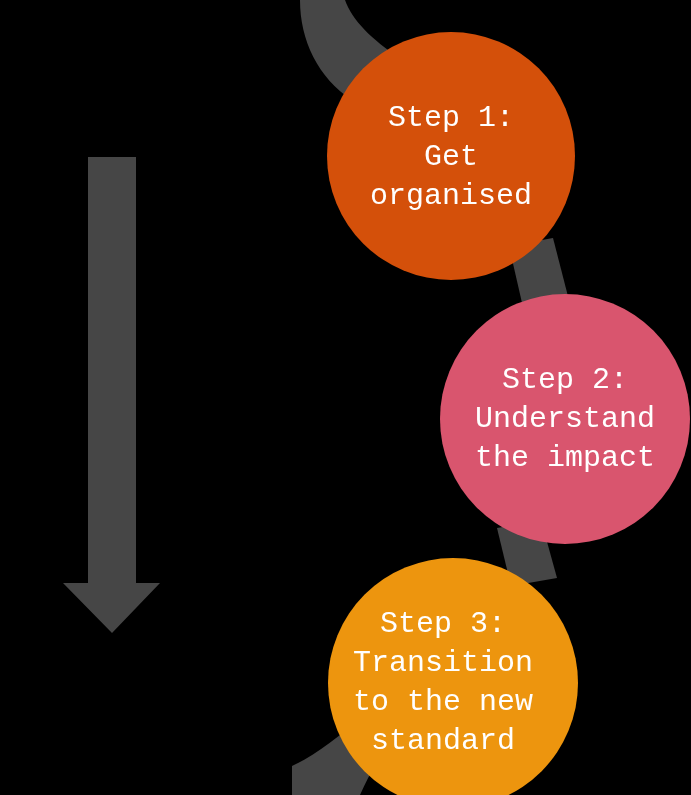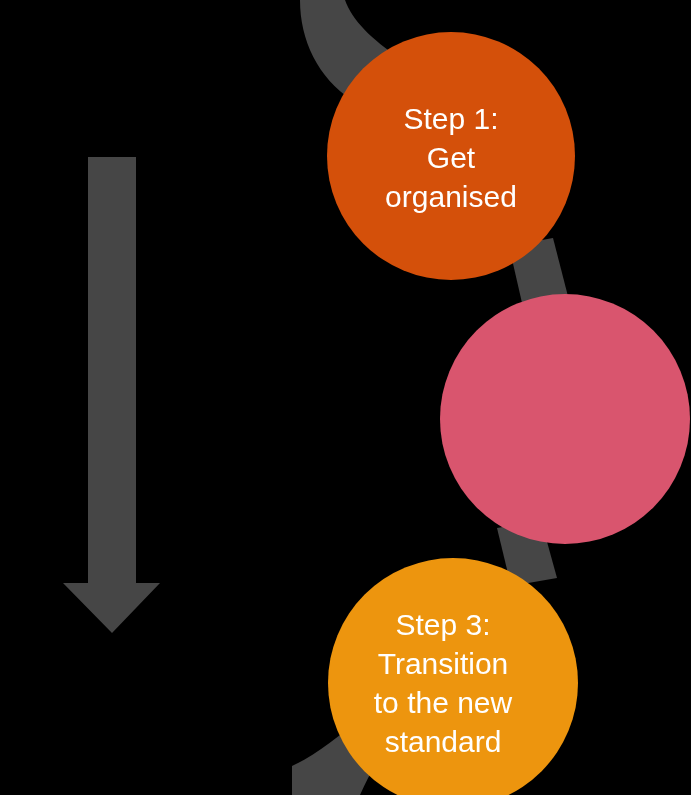--- a/index.html
+++ b/index.html
@@ -19,21 +19,21 @@
     position: absolute;
     left: 0;
     top: 0;
     width: 691px;
     height: 795px;
   }
   .step-label {
     position: absolute;
     text-align: center;
     color: #ffffff;
-    font-family: Liberation Sans, sans-serif;
+    font-family: Liberation Mono, monospace;
     font-size: 30px;
     line-height: 39px;
     white-space: pre-line;
     pointer-events: none;
     -webkit-font-smoothing: antialiased;
   }
 </style>
 </head>
 <body>
 
@@ -82,19 +82,22 @@
 
     <circle cx="451" cy="156" r="124" fill="#D4500A"></circle>
     <circle cx="565" cy="419" r="125" fill="#D9556E"></circle>
     <circle cx="453" cy="683" r="125" fill="#ED950E"></circle>
   </svg>
 
   <div class="step-label" style="left:331px; top:99px; width:240px;">Step 1:
 Get
 organised</div>
 
+  <div class="step-label" style="left:445px; top:361px; width:240px;">Step 2:
+Understand
+the impact</div>
 
   <div class="step-label" style="left:323px; top:605px; width:240px;">Step 3:
 Transition
 to the new
 standard</div>
 
 </div>
 
 </body></html>

